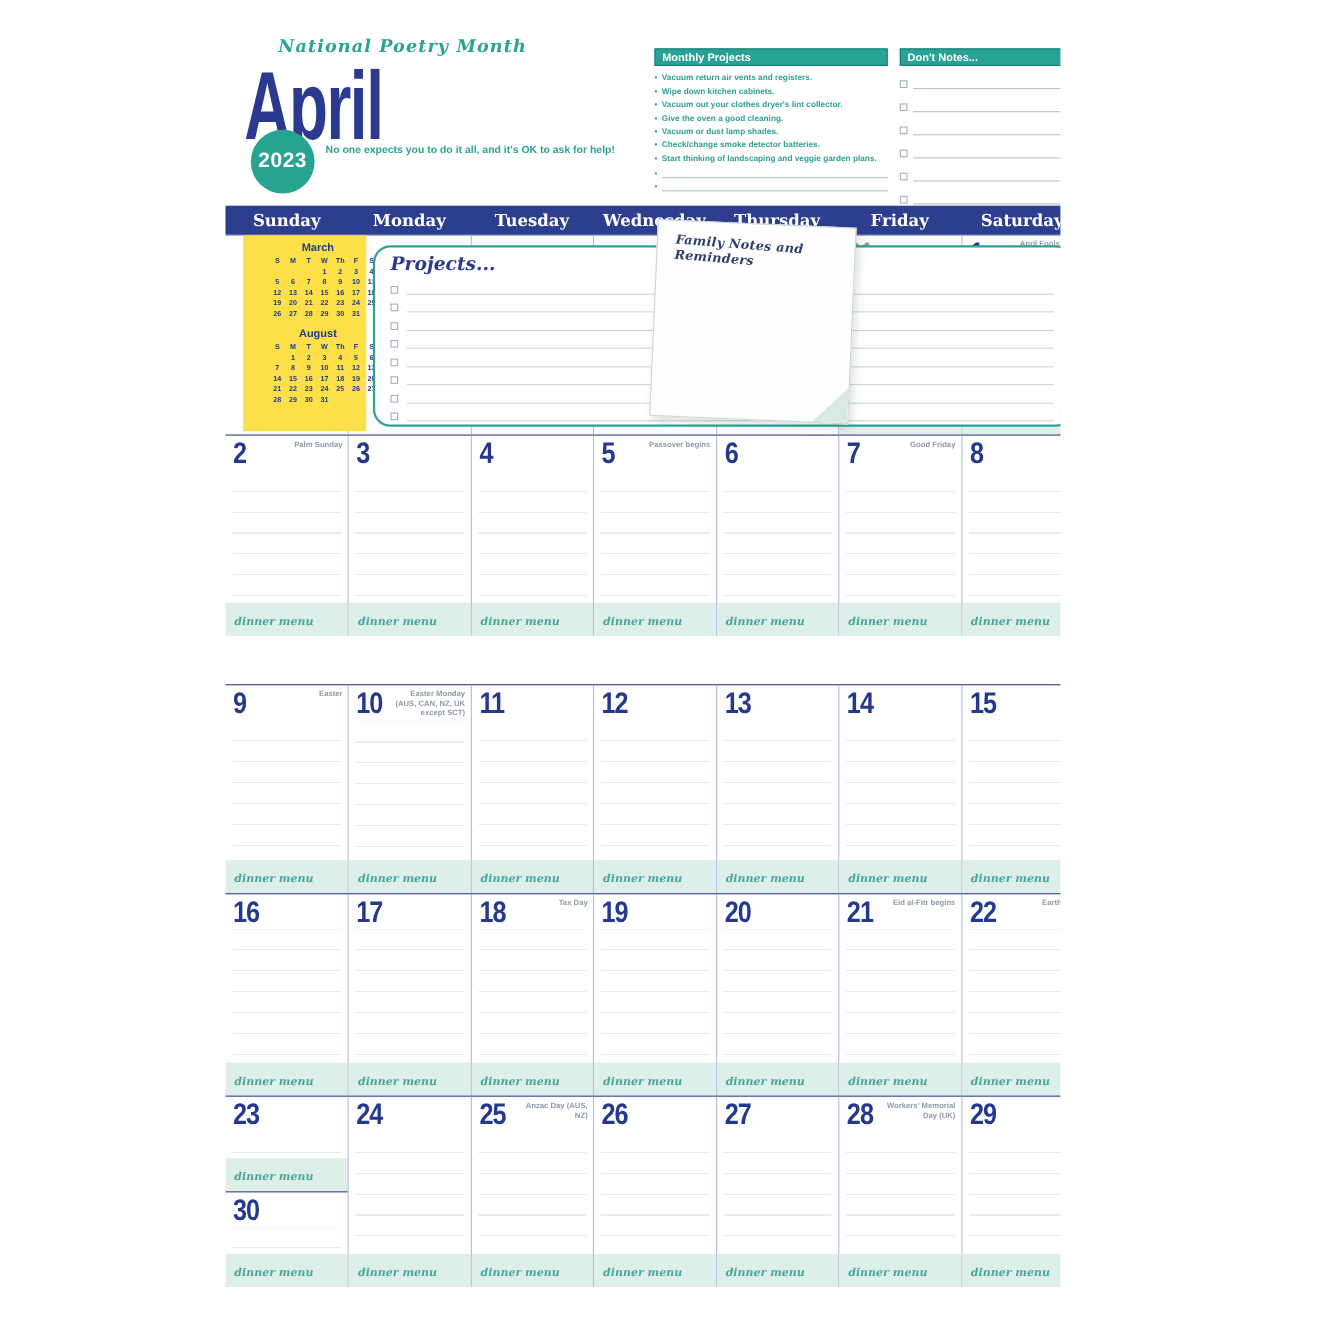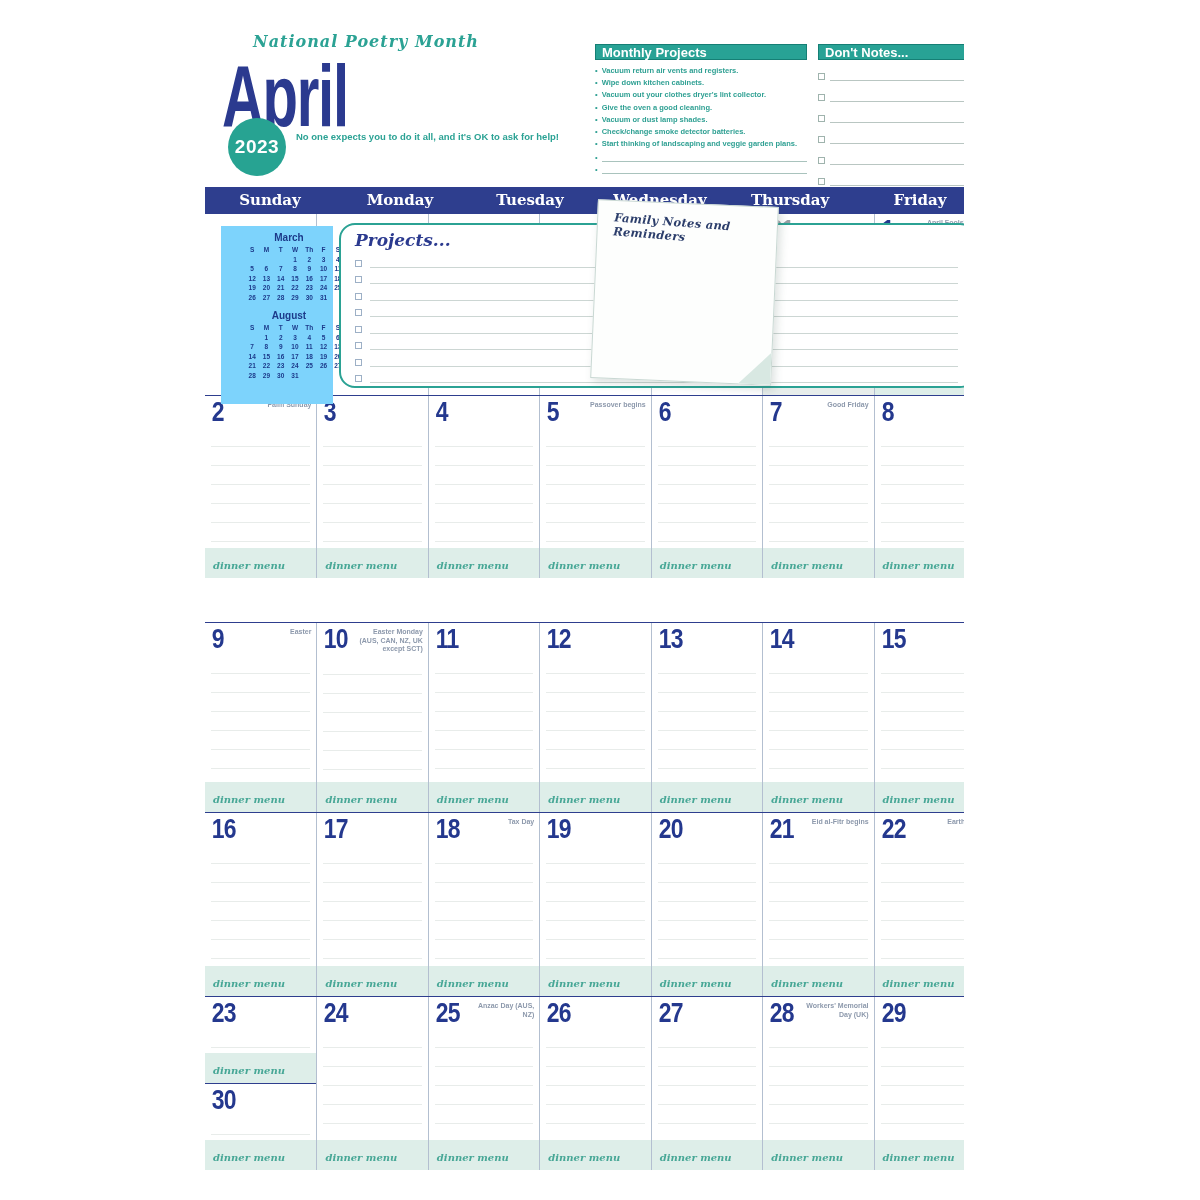--- a/index.html
+++ b/index.html
@@ -15,37 +15,37 @@
           background:#27a392;color:#fff;font-weight:bold;font-size:19px;line-height:58px;
           text-align:center;letter-spacing:.5px;}
   .tagline{position:absolute;left:296px;top:131px;width:270px;color:#2ba294;font-size:9.5px;
           font-weight:600;}
 
   
   .toplist{position:absolute;top:44px;box-sizing:border-box;}
   #monthly-projects{left:595px;width:212px;}
   #dont-forget{left:818px;width:167px;}
   .teal-bar{height:16px;background:#28a295;border:1px solid #157f75;color:#fff;font-weight:bold;
-          font-size:13px;padding:1px 0 0 6px;box-sizing:border-box;line-height:13px;}
+          font-size:10px;padding:1px 0 0 6px;box-sizing:border-box;line-height:13px;}
   .mp-items{margin-top:5px;}
   .mp-item{display:flex;gap:4px;color:#2fa093;font-size:7.5px;line-height:12.2px;font-weight:600;}
   .mp-item .bullet{flex:none;}
   .mp-blank{display:flex;gap:4px;align-items:flex-end;height:12px;}
   .mp-blank .bullet{color:#2fa093;font-size:7.5px;line-height:8px;}
   .mp-rule{flex:1;border-bottom:1px solid #a9c3bd;}
   .df-line{display:flex;align-items:flex-end;height:21px;}
   .df-box{width:5px;height:5px;border:1px solid #9fb3ad;margin:0 5px 1px 0;flex:none;}
   .df-rule{flex:1;border-bottom:1px solid #b9c6c2;}
 
   
   .cal-page{position:absolute;left:205px;width:780px;}
   #page1{top:187px;}
   #page2{top:622px;}
 
-  #dow-row{display:grid;grid-template-columns:repeat(6,1fr);height:26px;background:#2e3e8e;}
+  #dow-row{display:grid;grid-template-columns:repeat(7,1fr);height:26px;background:#2e3e8e;}
   .wkday{color:#fff;font:bold 15px "DejaVu Serif",serif;text-align:center;line-height:26px;}
 
   .wk{display:grid;grid-template-columns:repeat(7,1fr);position:relative;border-top:1px solid #2e3e8e;
       box-sizing:border-box;}
   #row1{height:182px;}
   #row2{height:183px;}
   #row3{height:190px;}
   #row4{height:184px;}
   #row5{height:174px;}
 
@@ -65,21 +65,21 @@
   .dinner.mutedband{background:#e7edeb;}
   .dinner.mutedband span{color:#9fb3ab;}
 
   
   .cell.split{padding:0;}
   .subcell{display:flex;flex-direction:column;}
   .sub1{flex:none;height:86px;}
   .sub2{flex:1;border-top:1px solid #2e3e8e;}
 
   
-  .minical{position:absolute;left:16px;top:12px;width:112px;height:178px;background:#7dd3fc;
+  .minical{position:absolute;left:16px;top:0;width:112px;height:178px;background:#fde047;
            z-index:2;padding-top:6px;box-sizing:border-box;padding-left:24px;}
   .mc-title{text-align:center;color:#1c3a8a;font-weight:bold;font-size:10px;line-height:12px;}
   .mc-grid{width:100px;margin:1px auto 0;}
   .mc-row{display:flex;}
   .mc-row span{flex:1;text-align:center;font-size:6.5px;font-weight:bold;color:#1c3a8a;line-height:9.5px;}
   .mc-gap{height:8px;}
 
   .projects-box{position:absolute;left:134px;top:9px;width:637px;height:165px;background:#fff;
           border:2px solid #2ba294;border-radius:16px;z-index:3;box-sizing:border-box;
           padding:4px 16px 0 14px;}

